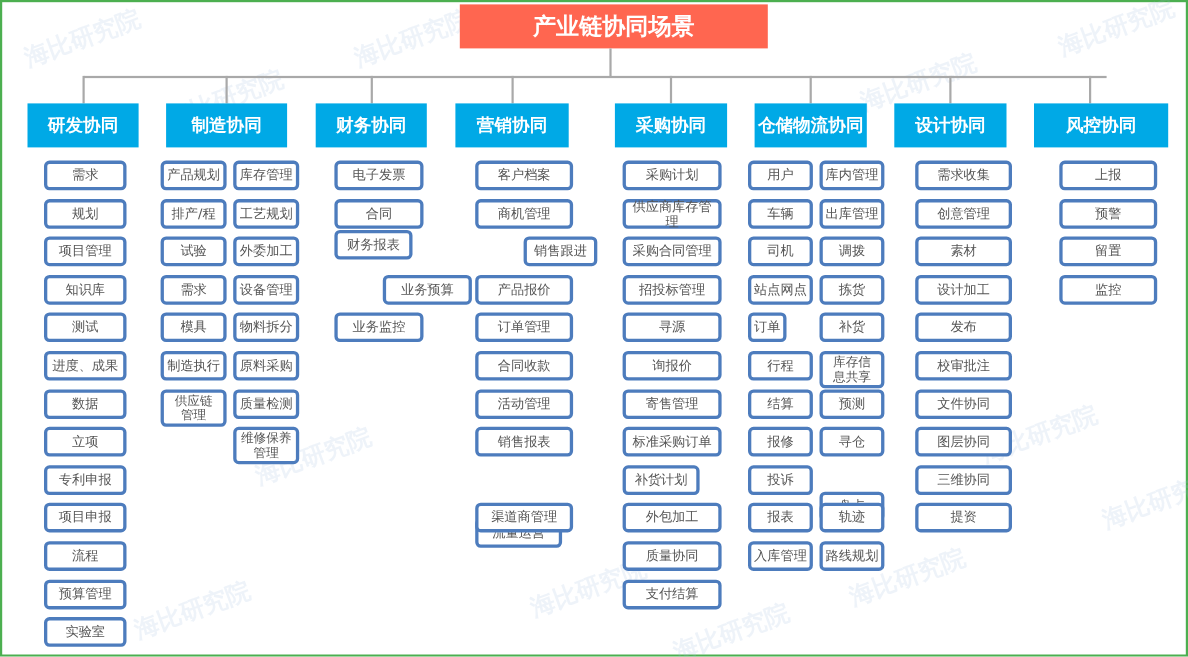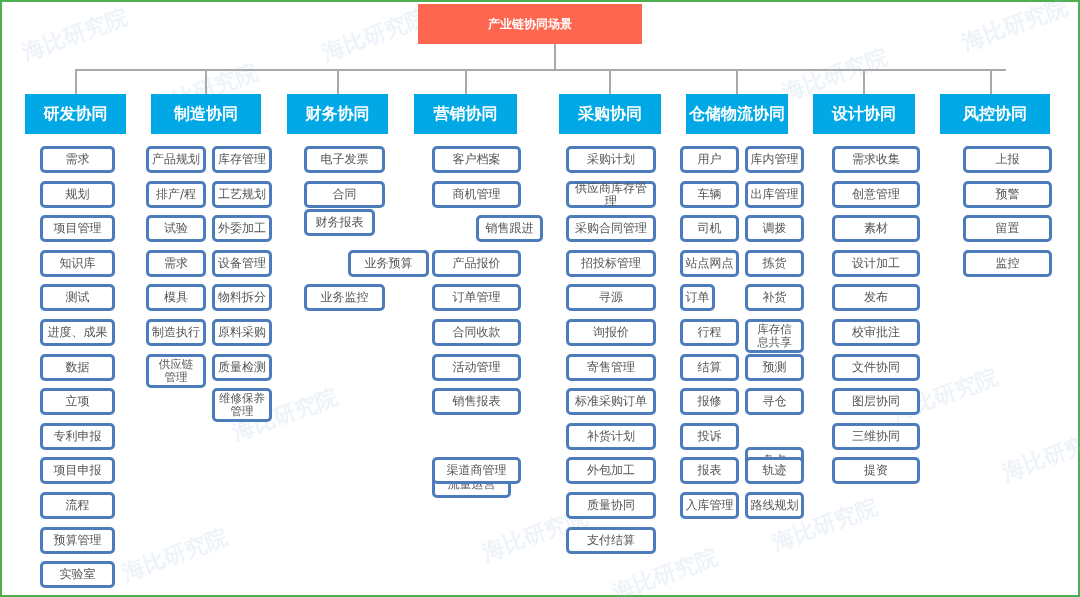--- a/index.html
+++ b/index.html
@@ -1,20 +1,20 @@
 <!DOCTYPE html>
 <html><head>
 <meta charset="utf-8">
 <style>
   * { box-sizing: border-box; margin: 0; padding: 0; }
   html, body { width: 1080px; height: 597px; background: #ffffff; overflow: hidden; }
   body { font-family: "DejaVu Sans", "Liberation Sans", sans-serif; position: relative; }
   .frame { position: absolute; left: 0; top: 0; width: 1080px; height: 597px; border: 2px solid #4caf50; background: #fff; }
   .watermark { position: absolute; color: rgba(160,190,220,0.18); font-size: 22px; font-weight: bold; transform: rotate(-20deg); white-space: nowrap; pointer-events: none; }
-  .title { position: absolute; left: 418px; top: 4px; width: 224px; height: 40px; background: #ff6650; color: #fff; font-size: 12px; font-weight: bold; display: flex; align-items: center; justify-content: center; }
+  .title { position: absolute; left: 418px; top: 4px; width: 280px; height: 40px; background: #ff6650; color: #fff; font-size: 21px; font-weight: bold; display: flex; align-items: center; justify-content: center; }
   .line { position: absolute; background: #a9a9a9; }
   .cat { position: absolute; top: 94px; height: 40px; background: #00a9e6; color: #fff; font-size: 16px; font-weight: bold; display: flex; align-items: center; justify-content: center; }
   .item { position: absolute; height: 27px; border: 3px solid #4d7cbd; border-radius: 5px; background: #fff; color: #555; font-size: 12px; display: flex; align-items: center; justify-content: center; text-align: center; line-height: 13px; padding: 0 1px; white-space: pre-line; }
   .item.tall { height: 34px; font-size: 11.5px; }
 </style>
 </head>
 <body>
 
 <div class="frame"></div>
 
@@ -93,21 +93,21 @@
     <div class="line" style="left: 609px; top: 69px; width: 2px; height: 25px;"></div>
     <div class="cat" style="left: 559px; width: 102px;">采购协同</div>
     <div class="item" style="left: 566px; top: 146px; width: 90px;">采购计划</div>
     <div class="item" style="left: 566px; top: 181px; width: 90px;">供应商库存管理</div>
     <div class="item" style="left: 566px; top: 215px; width: 90px;">采购合同管理</div>
     <div class="item" style="left: 566px; top: 250px; width: 90px;">招投标管理</div>
     <div class="item" style="left: 566px; top: 284px; width: 90px;">寻源</div>
     <div class="item" style="left: 566px; top: 319px; width: 90px;">询报价</div>
     <div class="item" style="left: 566px; top: 354px; width: 90px;">寄售管理</div>
     <div class="item" style="left: 566px; top: 388px; width: 90px;">标准采购订单</div>
-    <div class="item" style="left: 566px; top: 423px; width: 90px;">补货计划</div>
+    <div class="item" style="left: 566px; top: 423px; width: 70px;">补货计划</div>
     <div class="item" style="left: 566px; top: 457px; width: 90px;">外包加工</div>
     <div class="item" style="left: 566px; top: 492px; width: 90px;">质量协同</div>
     <div class="item" style="left: 566px; top: 527px; width: 90px;">支付结算</div>
     <div class="line" style="left: 736px; top: 69px; width: 2px; height: 25px;"></div>
     <div class="cat" style="left: 686px; width: 102px;">仓储物流协同</div>
     <div class="item" style="left: 680px; top: 146px; width: 59px;">用户</div>
     <div class="item" style="left: 680px; top: 181px; width: 59px;">车辆</div>
     <div class="item" style="left: 680px; top: 215px; width: 59px;">司机</div>
     <div class="item" style="left: 680px; top: 250px; width: 59px;">站点网点</div>
     <div class="item" style="left: 680px; top: 284px; width: 35px;">订单</div>
@@ -135,18 +135,18 @@
     <div class="item" style="left: 832px; top: 181px; width: 88px;">创意管理</div>
     <div class="item" style="left: 832px; top: 215px; width: 88px;">素材</div>
     <div class="item" style="left: 832px; top: 250px; width: 88px;">设计加工</div>
     <div class="item" style="left: 832px; top: 284px; width: 88px;">发布</div>
     <div class="item" style="left: 832px; top: 319px; width: 88px;">校审批注</div>
     <div class="item" style="left: 832px; top: 354px; width: 88px;">文件协同</div>
     <div class="item" style="left: 832px; top: 388px; width: 88px;">图层协同</div>
     <div class="item" style="left: 832px; top: 423px; width: 88px;">三维协同</div>
     <div class="item" style="left: 832px; top: 457px; width: 88px;">提资</div>
     <div class="line" style="left: 990px; top: 69px; width: 2px; height: 25px;"></div>
-    <div class="cat" style="left: 940px; width: 110px;">风控协同</div>
+    <div class="cat" style="left: 940px; width: 122px;">风控协同</div>
     <div class="item" style="left: 963px; top: 146px; width: 89px;">上报</div>
     <div class="item" style="left: 963px; top: 181px; width: 89px;">预警</div>
     <div class="item" style="left: 963px; top: 215px; width: 89px;">留置</div>
     <div class="item" style="left: 963px; top: 250px; width: 89px;">监控</div>
   </div>
 
 </body></html>

